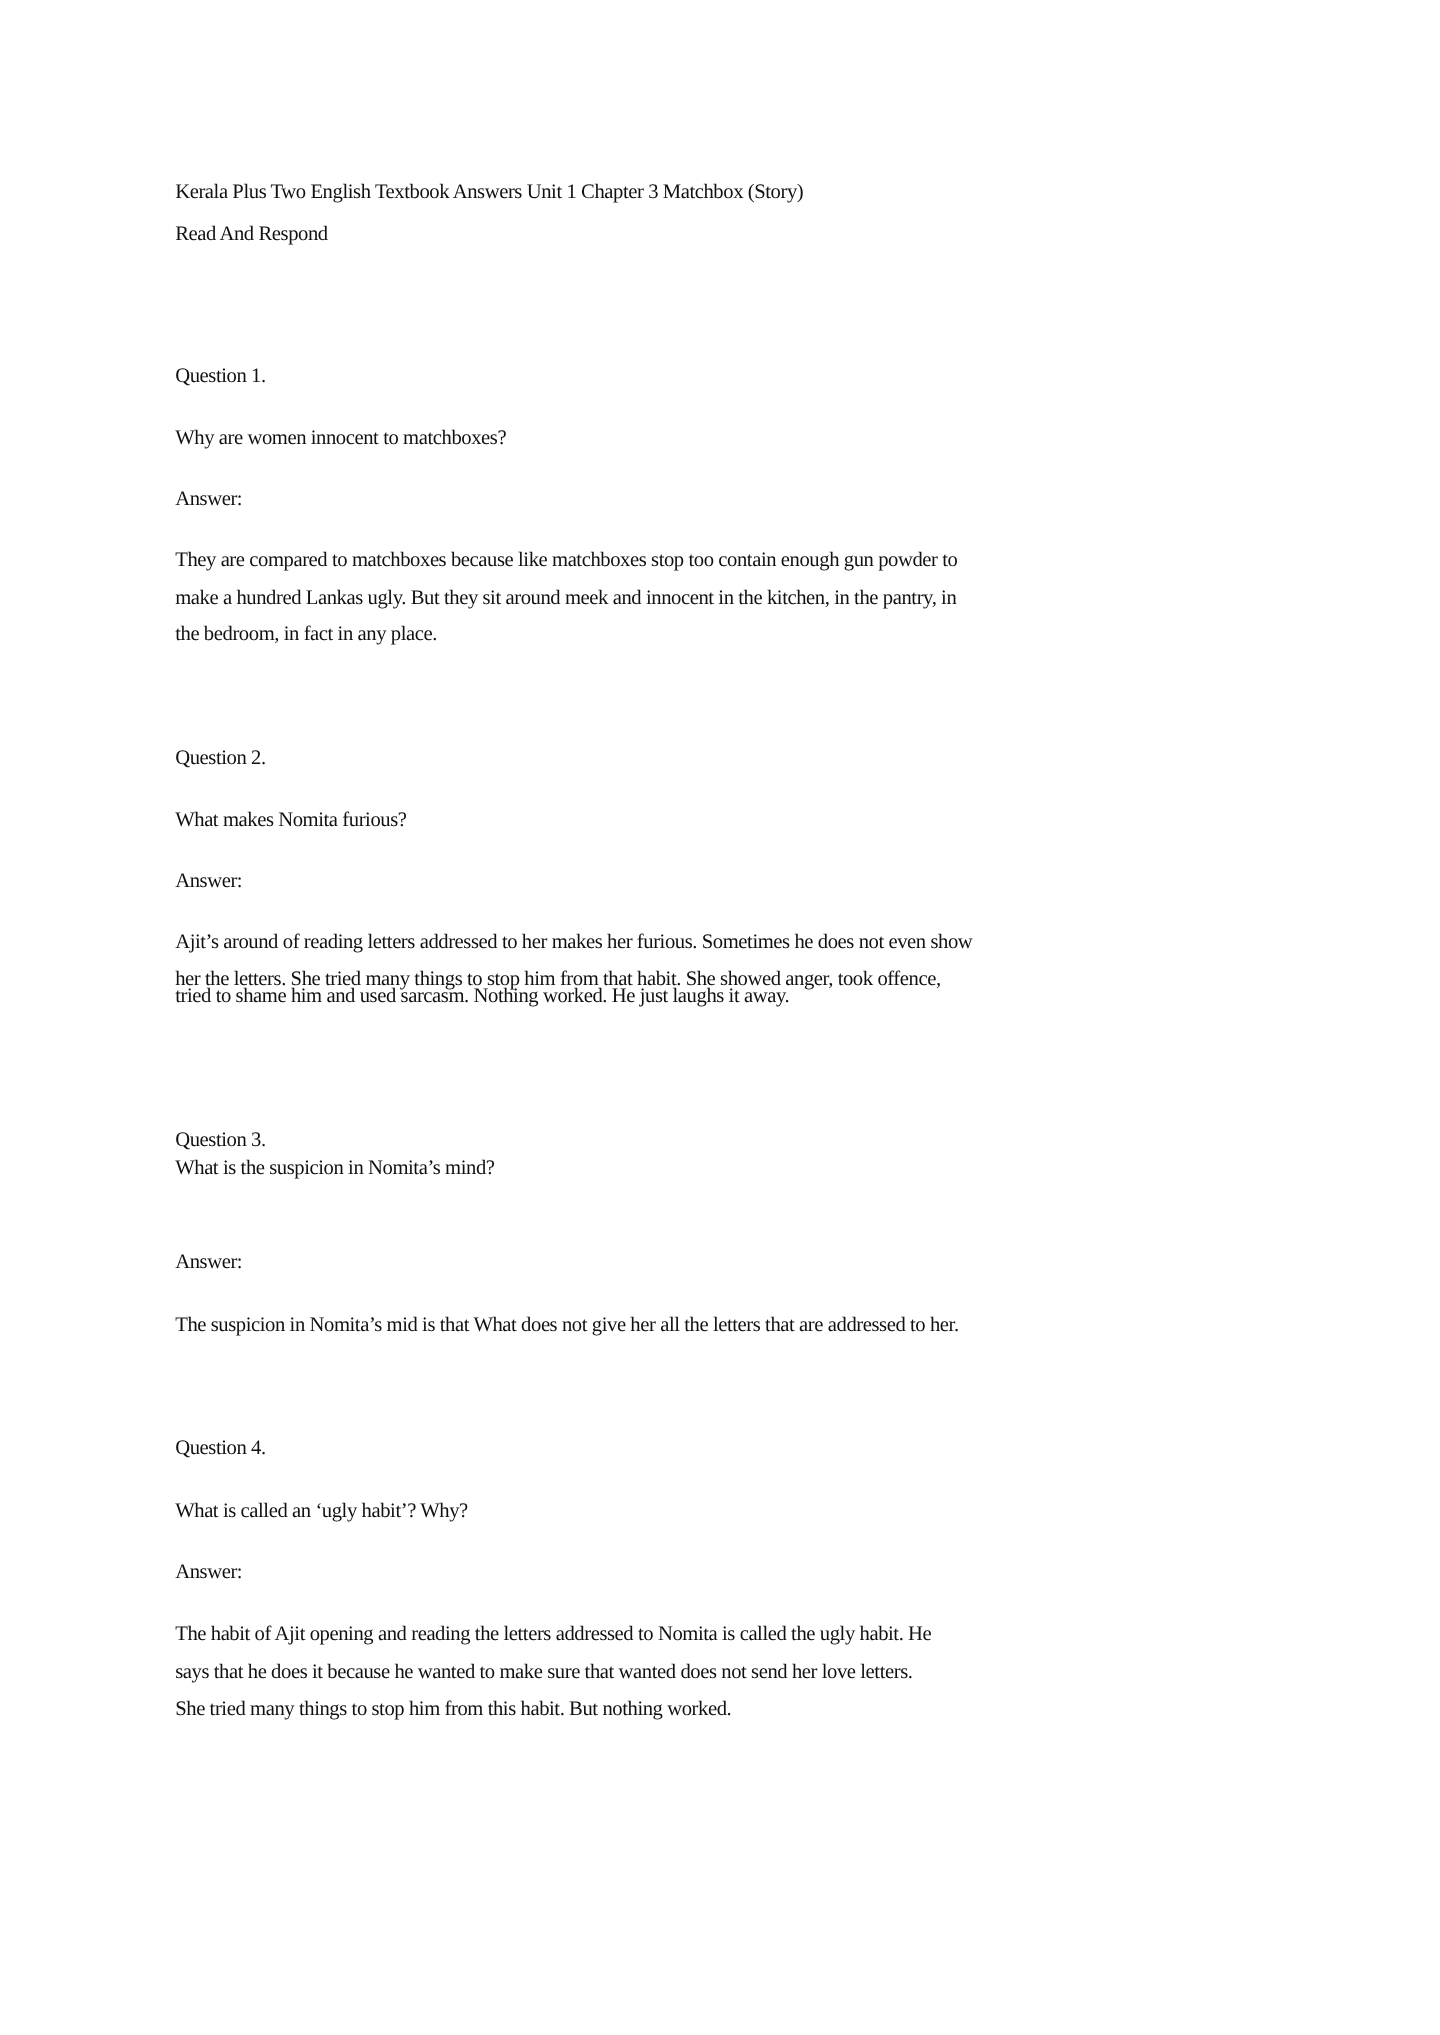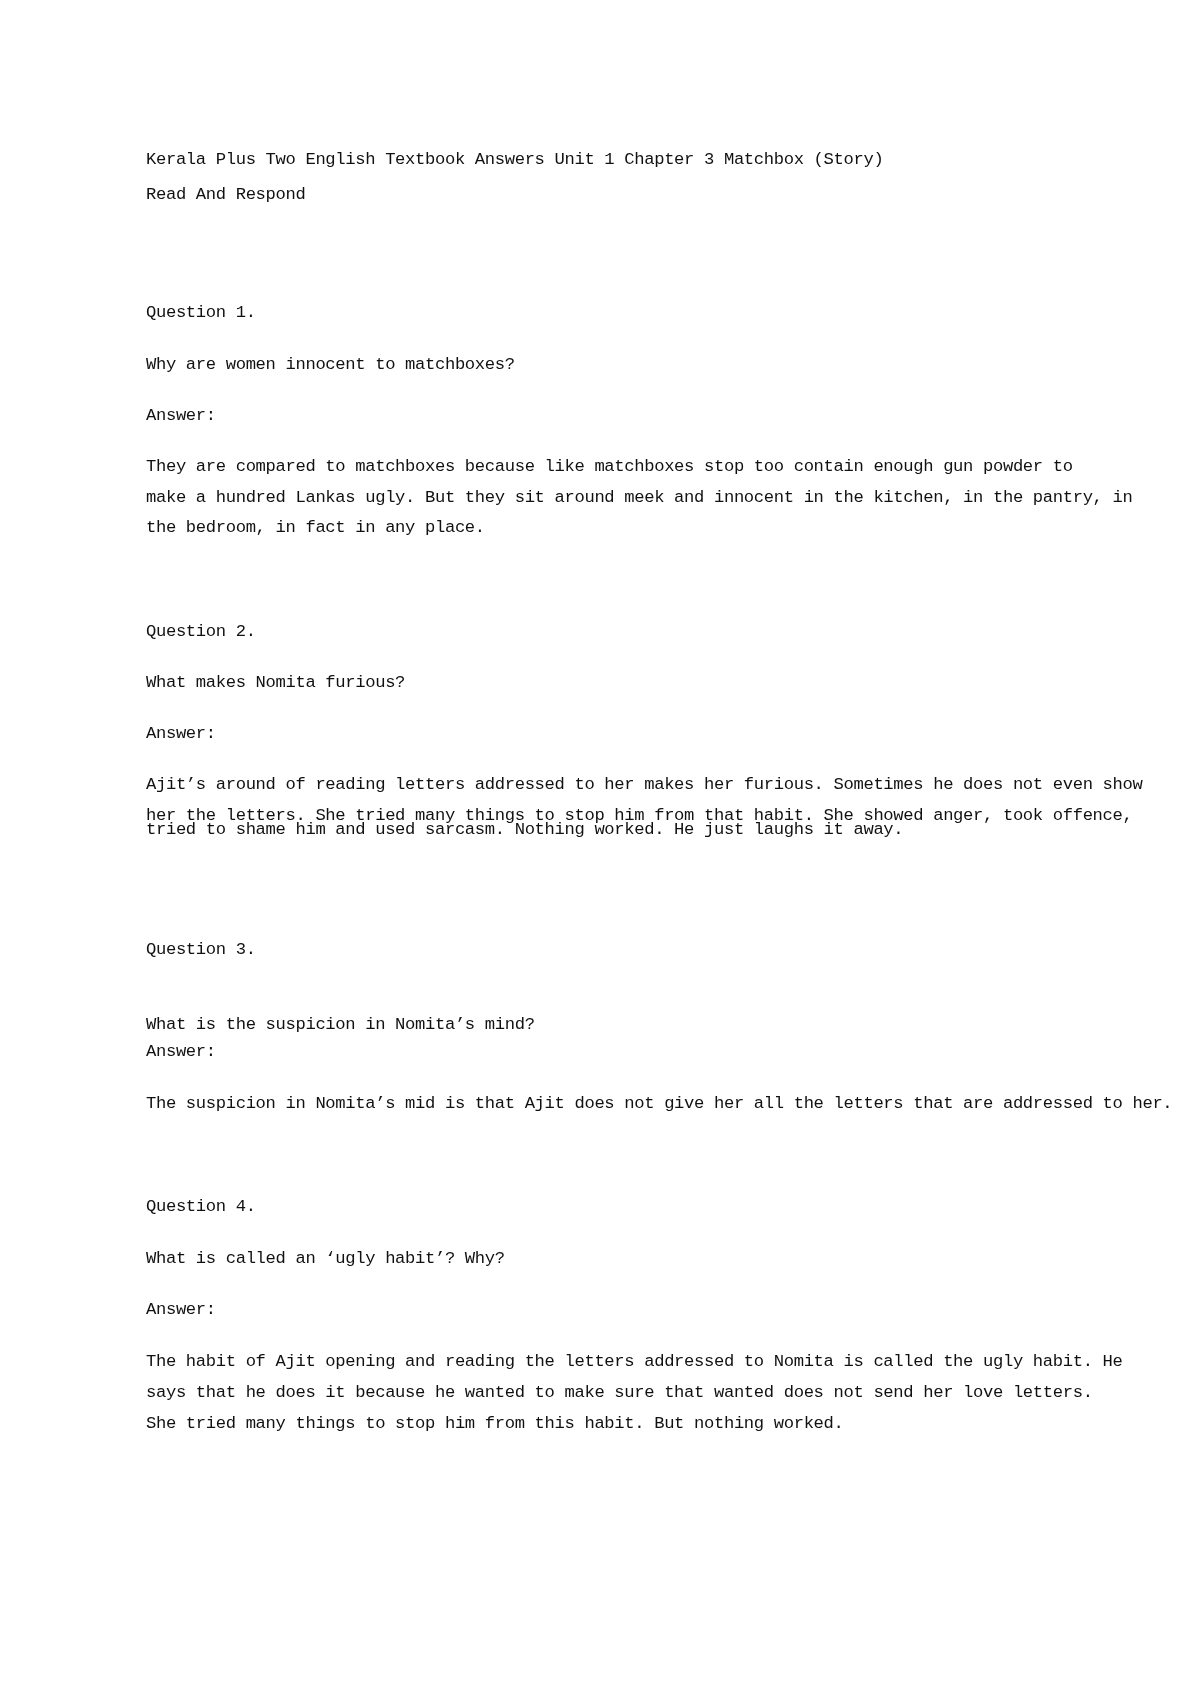--- a/index.html
+++ b/index.html
@@ -1,20 +1,20 @@
 <!DOCTYPE html>
 <html><head>
 <meta charset="utf-8">
 <style>
   html, body { margin: 0; padding: 0; background: #ffffff; }
   body { width: 1200px; height: 1696px; position: relative; overflow: hidden; }
   .page {
     position: absolute; left: 0; top: 0; width: 1200px; height: 1696px;
     background: #ffffff; color: #111111;
-    font-family: Liberation Mono, monospace;
+    font-family: Liberation Serif, serif;
   }
   .line {
     position: absolute; left: 146px; white-space: nowrap;
     font-size: 17.2px; line-height: 22px; letter-spacing: -0.35px;
     transform: translateY(-11px);
   }
 </style>
 </head>
 <body>
 
@@ -35,23 +35,23 @@
     <div class="line" style="top:632px">Question 2.</div>
     <div class="line" style="top:683px">What makes Nomita furious?</div>
     <div class="line" style="top:734px">Answer:</div>
     <div class="line" style="top:785px">Ajit’s around of reading letters addressed to her makes her furious. Sometimes he does not even show</div>
     <div class="line" style="top:816px">her the letters. She tried many things to stop him from that habit. She showed anger, took offence,</div>
     <div class="line" style="top:830px">tried to shame him and used sarcasm. Nothing worked. He just laughs it away.</div>
   </div>
 
   <div>
     <div class="line" style="top:950px">Question 3.</div>
-    <div class="line" style="top:1025px">What is the suspicion in Nomita’s mind?</div>
+    <div class="line" style="top:973px">What is the suspicion in Nomita’s mind?</div>
     <div class="line" style="top:1052px">Answer:</div>
-    <div class="line" style="top:1104px">The suspicion in Nomita’s mid is that Ajit does not give her all the letters that are addressed to her.</div>
+    <div class="line" style="top:1104px">The suspicion in Nomita’s mid is that What does not give her all the letters that are addressed to her.</div>
   </div>
 
   <div>
     <div class="line" style="top:1207px">Question 4.</div>
     <div class="line" style="top:1259px">What is called an ‘ugly habit’? Why?</div>
     <div class="line" style="top:1310px">Answer:</div>
     <div class="line" style="top:1362px">The habit of Ajit opening and reading the letters addressed to Nomita is called the ugly habit. He</div>
     <div class="line" style="top:1393px">says that he does it because he wanted to make sure that wanted does not send her love letters.</div>
     <div class="line" style="top:1424px">She tried many things to stop him from this habit. But nothing worked.</div>
   </div>

